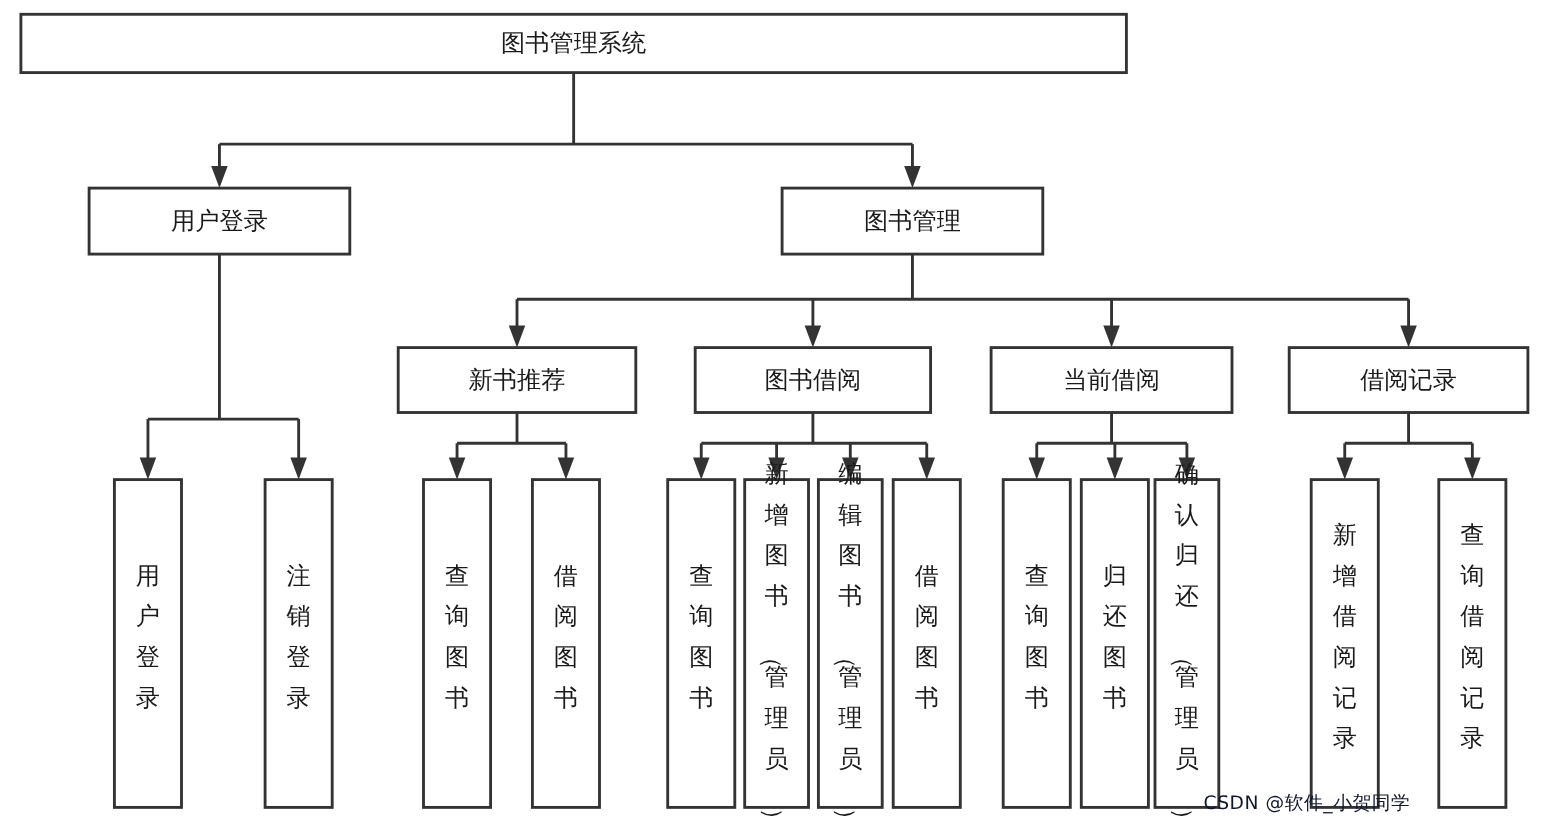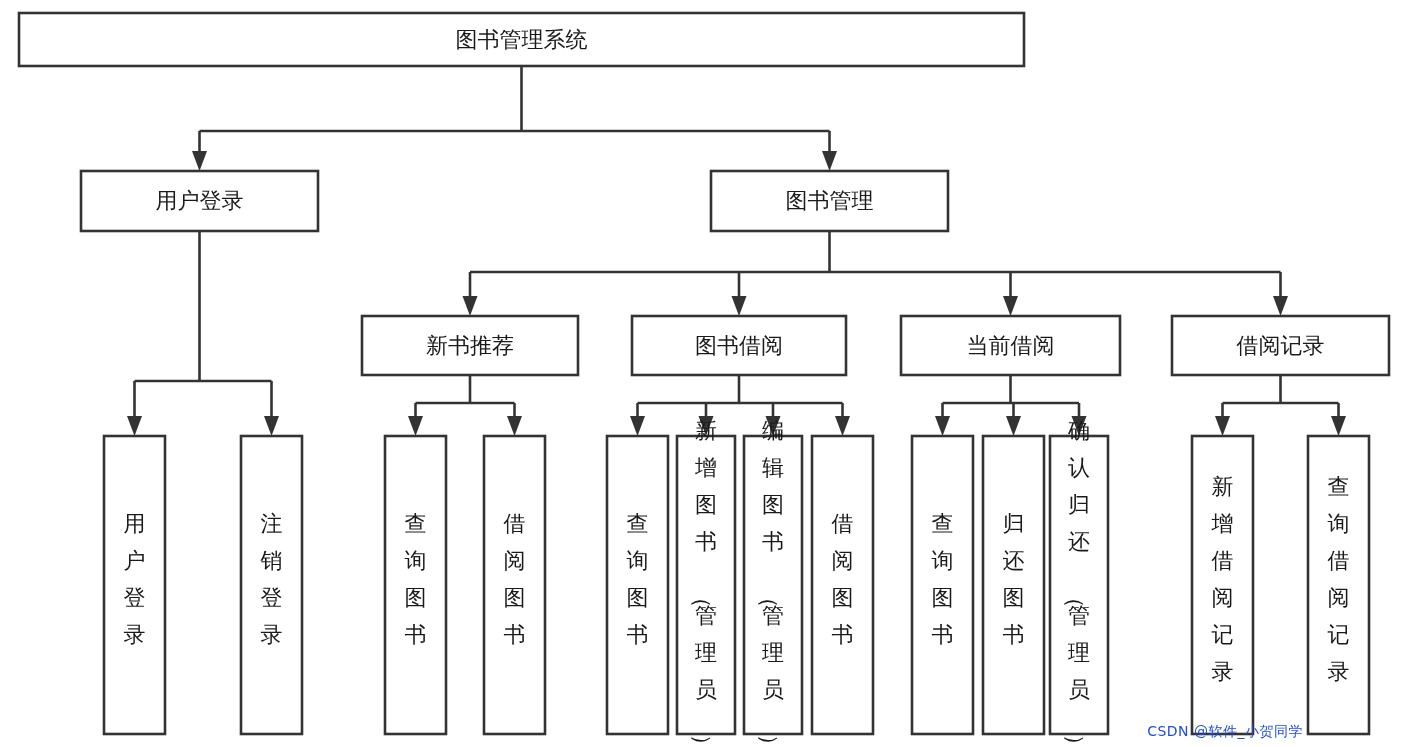--- a/index.html
+++ b/index.html
@@ -51,24 +51,24 @@
     stroke-width: 2.6;
     fill: none;
     stroke-linecap: butt;
   }
   .connector-arrow {
     fill: #333333;
     stroke: none;
   }
   .watermark-text {
     position: absolute;
-    right: 0;
+    right: 21px;
     bottom: 6px;
-    color: #1d4ed8;
-    font-size: 14px;
+    color: #0f172a;
+    font-size: 17px;
     font-family: "DejaVu Sans", "Liberation Sans", sans-serif;
     letter-spacing: 0.5px;
     user-select: none;
     pointer-events: none;
     white-space: nowrap;
   }
 </style>
 </head>
 <body>
 

